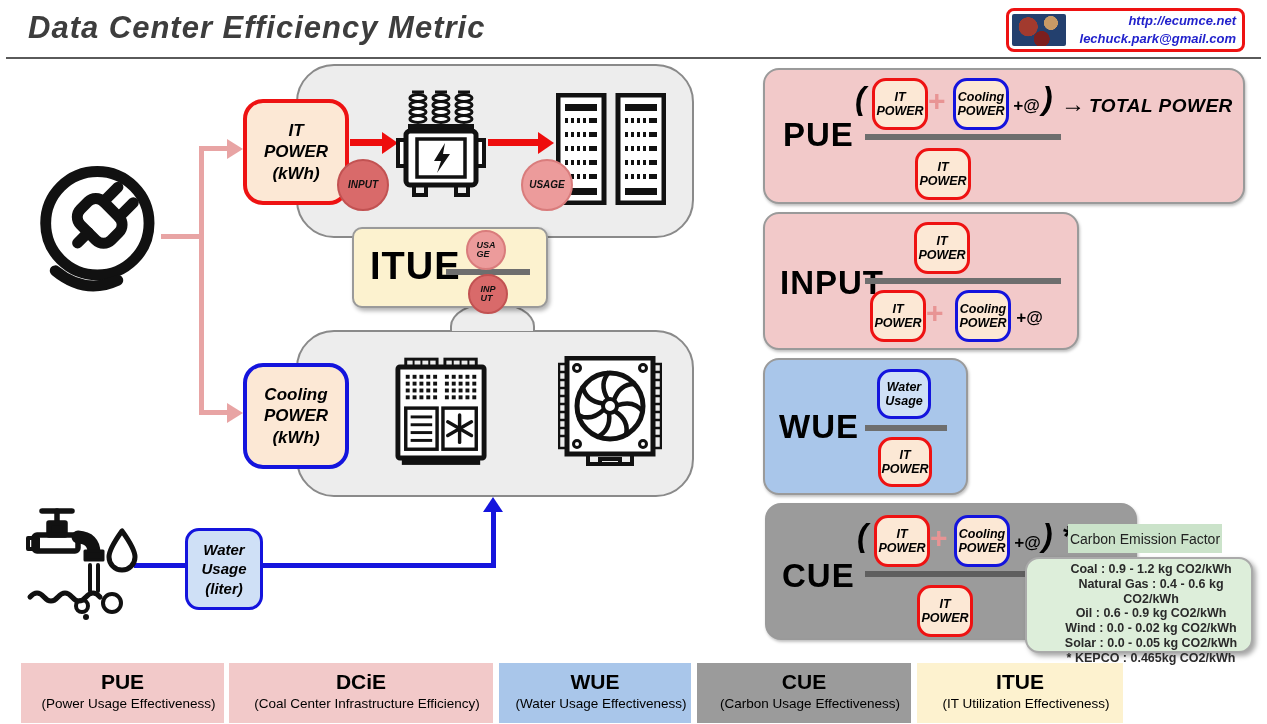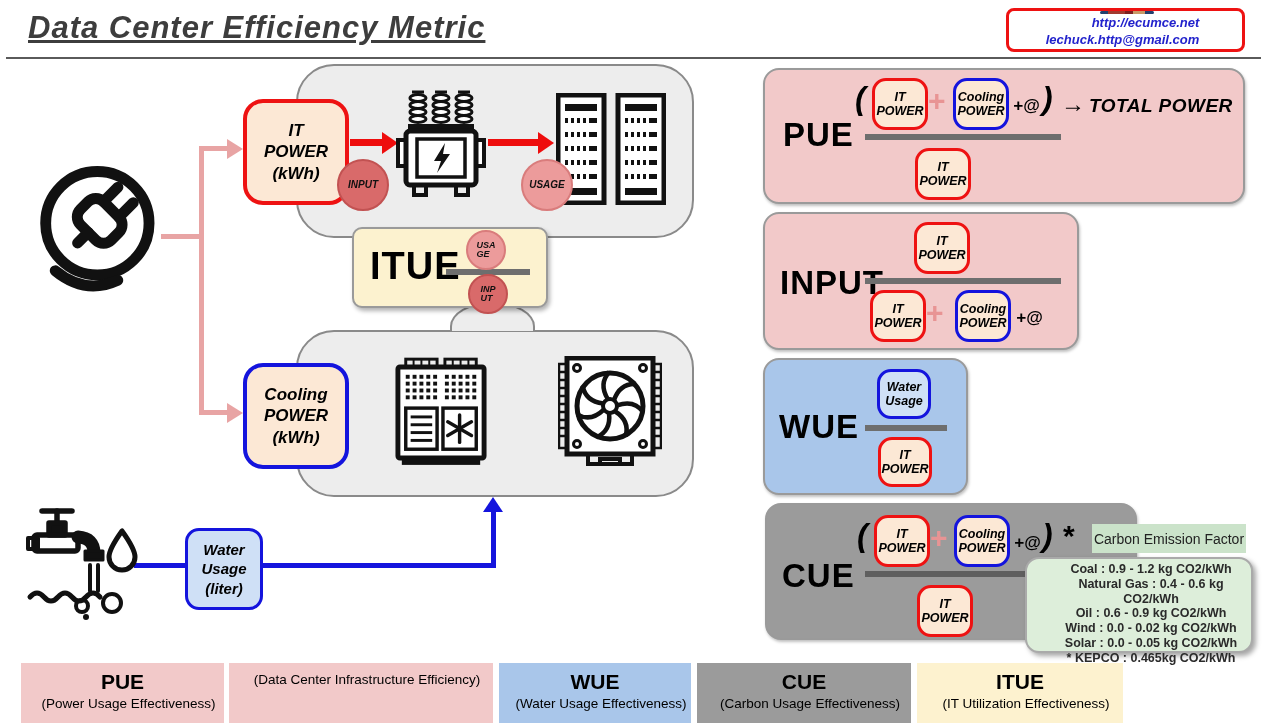--- a/index.html
+++ b/index.html
@@ -1,24 +1,24 @@
 <!DOCTYPE html>
 <html><head>
 <meta charset="utf-8">
 <style>
   html,body{margin:0;padding:0;background:#fff;}
   .stage{position:relative;width:1267px;height:724px;background:#fff;overflow:hidden;
          font-family:"Liberation Sans",sans-serif;}
 
   
   .title{position:absolute;left:28px;top:10px;font:italic 700 31px "Liberation Sans",sans-serif;
-         color:#3d3d3d;letter-spacing:1px;text-decoration:underline;}
+         color:#3d3d3d;letter-spacing:1px;}
   .rule{position:absolute;left:6px;top:57px;width:1255px;height:2px;background:#5a5a5a;}
   .contact{position:absolute;left:1006px;top:8px;width:239px;height:44px;border:3px solid #ee1212;
-           border-radius:8px;background:#fff;display:flex;align-items:center;box-sizing:border-box;flex-direction:column;}
+           border-radius:8px;background:#fff;display:flex;align-items:center;box-sizing:border-box;}
   .thumb{width:54px;height:32px;margin-left:3px;border-radius:2px;
          background:radial-gradient(circle at 30% 40%, #a23a2e 0 22%, transparent 23%),
                     radial-gradient(circle at 72% 28%, #c89a66 0 15%, transparent 16%),
                     radial-gradient(circle at 55% 78%, #7c1f1f 0 20%, transparent 21%),
                     #23406e;}
   .contact-text{flex:1;text-align:right;padding-right:6px;color:#2222cc;
                 font:italic 700 13px "Liberation Sans",sans-serif;line-height:1.35;}
 
   
   .gpanel{position:absolute;background:#ededed;border:2px solid #8a8a8a;border-radius:38px;box-sizing:border-box;}
@@ -72,21 +72,21 @@
   .chip.red{border:3.5px solid #ee1212;}
   .chip.blue{border:3.5px solid #1414dd;}
   .chip.water{border:3.5px solid #1414dd;background:#cfe0f6;width:54px;height:50px;}
   .paren{position:absolute;font:italic 800 32px "Liberation Sans",sans-serif;color:#000;}
   .plus-pink{position:absolute;font:800 30px "Liberation Sans",sans-serif;color:#e89494;}
   .plusat{position:absolute;font:italic 800 17px "Liberation Sans",sans-serif;color:#000;}
   .arrowsym{position:absolute;font:700 24px "Liberation Sans",sans-serif;color:#000;}
   .timesym{position:absolute;font:700 30px "Liberation Sans",sans-serif;color:#000;}
   .result{position:absolute;font:italic 800 19px "Liberation Sans",sans-serif;color:#000;letter-spacing:.5px;}
 
-  .factor-label{position:absolute;left:1092px;top:524px;width:154px;height:29px;background:#cbe3ca;
+  .factor-label{position:absolute;left:1068px;top:524px;width:154px;height:29px;background:#cbe3ca;
                 display:flex;align-items:center;justify-content:center;font:400 14px "Liberation Sans",sans-serif;
                 color:#222;z-index:4;}
   .factor-panel{position:absolute;left:1025px;top:557px;width:228px;height:96px;background:#ddeeda;
                 border:2px solid #aaa;border-radius:14px;box-shadow:3px 3px 5px rgba(0,0,0,.35);
                 box-sizing:border-box;z-index:5;padding-top:3px;}
   .factor-row{text-align:center;font:700 12.5px "Liberation Sans",sans-serif;color:#2a2a2a;line-height:14.8px;margin-left:24px;}
 
   
   .legend-item{position:absolute;top:663px;height:60px;box-sizing:border-box;text-align:center;padding-top:7px;}
   .lg-pink{background:#f2c9c9;} .lg-blue{background:#a9c6ea;} .lg-gray{background:#9b9b9b;} .lg-cream{background:#fdf2cf;}
@@ -100,21 +100,21 @@
 <body>
 
 <div class="stage">
 
   <div class="title">Data Center Efficiency Metric</div>
   <div class="rule"></div>
   <div class="contact">
     <div class="thumb"></div>
     <div class="contact-text">
       <div>http://ecumce.net</div>
-      <div>lechuck.http@gmail.com</div>
+      <div>lechuck.park@gmail.com</div>
     </div>
   </div>
 
   <div class="gpanel" style="left:296px;top:64px;width:398px;height:174px;"></div>
   <div class="gtab" style="left:455px;top:231px;width:80px;height:26px;border-radius:0 0 60% 60%/0 0 100% 100%;border-top:none;"></div>
   <div class="gtab" style="left:450px;top:302px;width:85px;height:29px;border-radius:60% 60% 0 0/100% 100% 0 0;border-bottom:none;"></div>
   <div class="gpanel" style="left:296px;top:330px;width:398px;height:167px;"></div>
 
   <div class="icon" style="left:28px;top:162px;width:136px;height:136px;">
     <svg width="136" height="136" viewBox="0 0 100 100">
@@ -462,21 +462,22 @@
     <div class="factor-row">Wind : 0.0 - 0.02 kg CO2/kWh</div>
     <div class="factor-row">Solar : 0.0 - 0.05 kg CO2/kWh</div>
     <div class="factor-row">* KEPCO : 0.465kg CO2/kWh</div>
   </div>
 
   <div class="legend-item lg-pink" style="left:21px;width:203px;">
     <div class="legend-abbr">PUE</div>
     <div class="legend-full">(Power Usage Effectiveness)</div>
   </div>
   <div class="legend-item lg-pink" style="left:229px;width:264px;">
-    <div class="legend-full">(Data Center Infrastructure Efficiency)</div>
+    <div class="legend-abbr">DCiE</div>
+    <div class="legend-full">(Coal Center Infrastructure Efficiency)</div>
   </div>
   <div class="legend-item lg-blue" style="left:499px;width:192px;">
     <div class="legend-abbr">WUE</div>
     <div class="legend-full">(Water Usage Effectiveness)</div>
   </div>
   <div class="legend-item lg-gray" style="left:697px;width:214px;">
     <div class="legend-abbr">CUE</div>
     <div class="legend-full">(Carbon Usage Effectiveness)</div>
   </div>
   <div class="legend-item lg-cream" style="left:917px;width:206px;">

